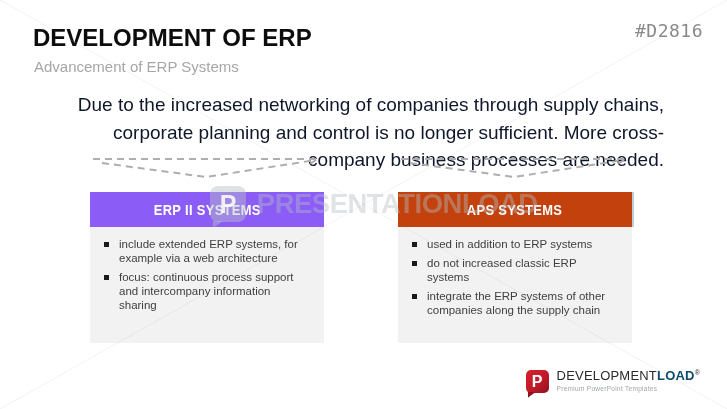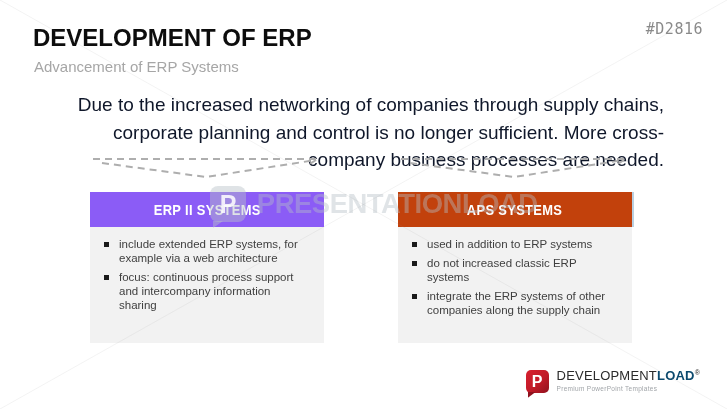--- a/index.html
+++ b/index.html
@@ -8,21 +8,21 @@
     width:727px;height:409px;
     background:#ffffff;
     overflow:hidden;
     font-family:"Liberation Sans", sans-serif;
   }
   
   .diag-x{position:absolute;left:0;top:0;z-index:6;pointer-events:none;}
 
   .slide-code{
     position:absolute;top:20px;right:24px;
-    font-size:15px;color:#8a8a8a;letter-spacing:0.5px;
+    font-size:18px;color:#8a8a8a;letter-spacing:0.5px;
     font-family:"DejaVu Sans Mono","Liberation Mono",monospace;
   }
   .title{
     position:absolute;left:33px;top:24px;
     font-size:24px;font-weight:bold;color:#0d0d0d;letter-spacing:0px;
   }
   .subtitle{
     position:absolute;left:34px;top:58px;
     font-size:15px;color:#a6a6a6;
   }

